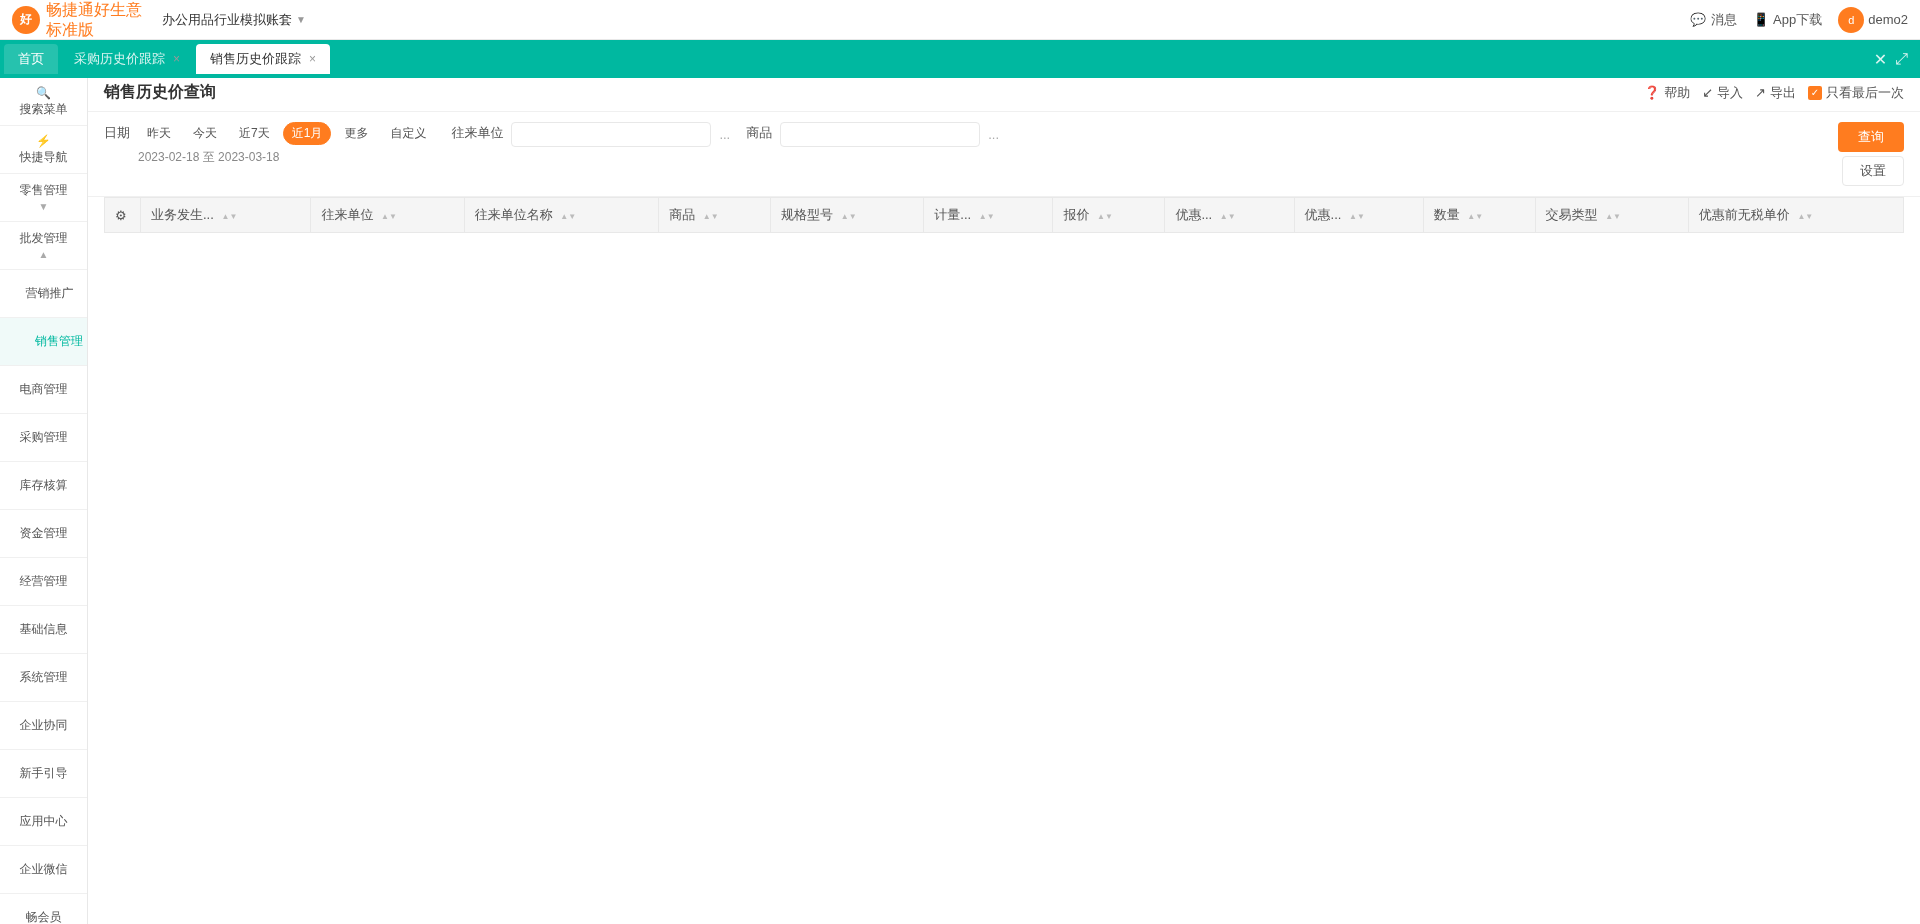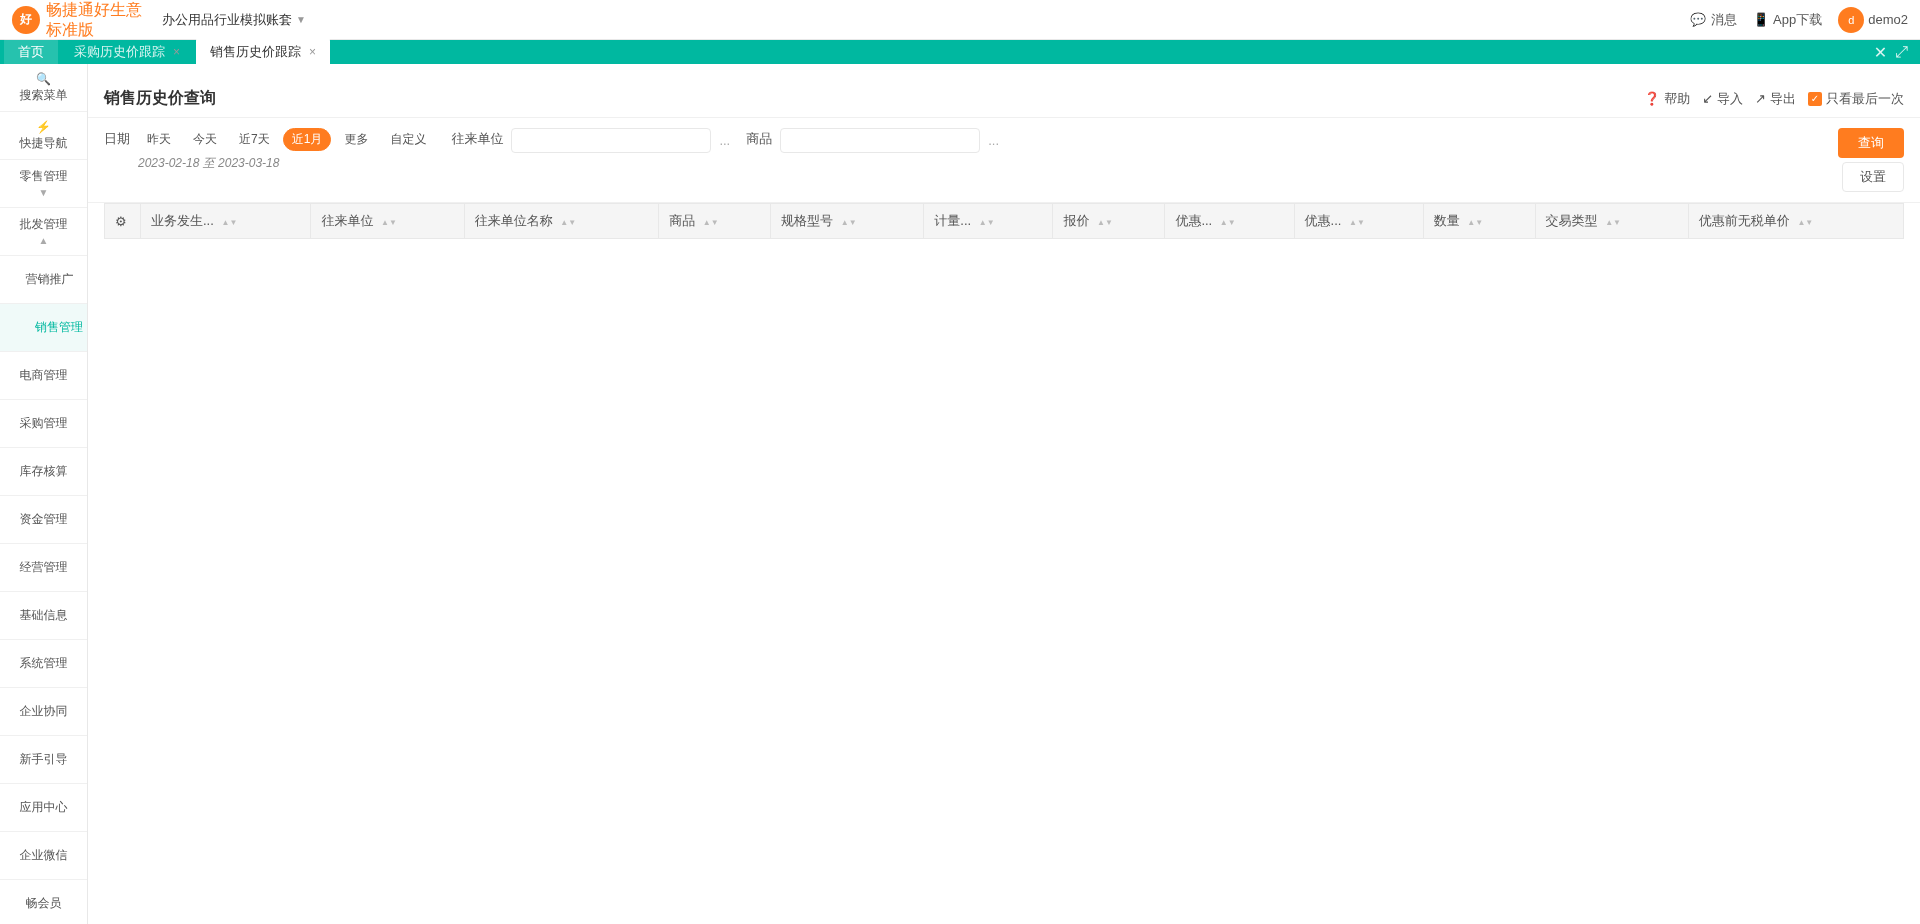--- a/index.html
+++ b/index.html
@@ -16,21 +16,21 @@
     .logo-circle { width: 28px; height: 28px; background: #ff7c1f; border-radius: 50%; display: flex; align-items: center; justify-content: center; color: #fff; font-size: 12px; font-weight: bold; }
     .logo-text { font-size: 16px; color: #ff7c1f; line-height: 1.2; }
     .app-selector { display: flex; align-items: center; gap: 4px; font-size: 13px; color: #333; margin-left: 12px; cursor: pointer; }
     .app-selector-arrow { color: #999; font-size: 10px; }
     .top-bar-right { display: flex; align-items: center; gap: 16px; font-size: 13px; color: #555; }
     .top-bar-right-item { display: flex; align-items: center; gap: 4px; cursor: pointer; }
     .avatar { width: 26px; height: 26px; border-radius: 50%; background: #ff7c1f; display: flex; align-items: center; justify-content: center; color: #fff; font-size: 11px; }
 
     
     .tab-bar {
-      display: flex; align-items: center; background: #00b8a0; height: 24px; flex-shrink: 0;
+      display: flex; align-items: center; background: #00b8a0; height: 38px; flex-shrink: 0;
       padding: 0 4px; gap: 2px;
     }
     .tab {
       display: flex; align-items: center; gap: 6px; padding: 0 14px; height: 30px;
       border-radius: 4px 4px 0 0; cursor: pointer; font-size: 13px; color: rgba(255,255,255,0.85);
       background: transparent; white-space: nowrap;
     }
     .tab.home { background: rgba(255,255,255,0.15); color: #fff; }
     .tab.active { background: #fff; color: #333; }
     .tab-close { font-size: 12px; color: #999; cursor: pointer; margin-left: 2px; }
@@ -53,21 +53,21 @@
     .sidebar-item.active { color: #00b8a0; background: #f0faf9; }
     .sidebar-item .arrow { font-size: 10px; color: #aaa; }
     .sidebar-section-label { font-size: 12px; text-align: center; line-height: 1.3; }
 
     
     .content { flex: 1; overflow: auto; background: #fff; display: flex; flex-direction: column; }
 
     
     .page-header {
       display: flex; align-items: center; justify-content: space-between;
-      padding: 24px 16px 8px; border-bottom: 1px solid #f0f0f0; flex-shrink: 0;
+      padding: 4px 16px 8px; border-bottom: 1px solid #f0f0f0; flex-shrink: 0;
     }
     .page-title { font-size: 16px; font-weight: bold; color: #333; }
     .page-header-actions { display: flex; align-items: center; gap: 12px; font-size: 13px; color: #555; }
     .page-header-actions span { display: flex; align-items: center; gap: 4px; cursor: pointer; }
     .checkbox-label { display: flex; align-items: center; gap: 4px; cursor: pointer; }
     .checkbox-checked { width: 14px; height: 14px; background: #ff7c1f; border-radius: 2px; display: flex; align-items: center; justify-content: center; }
     .checkbox-checked::after { content: "✓"; color: #fff; font-size: 10px; }
 
     
     .filter-area {
@@ -76,21 +76,21 @@
     }
     .filter-group { display: flex; align-items: flex-start; gap: 8px; }
     .filter-label { font-size: 13px; color: #555; white-space: nowrap; padding-top: 2px; }
     .date-options { display: flex; flex-direction: column; gap: 4px; }
     .date-buttons { display: flex; align-items: center; gap: 4px; }
     .date-btn {
       padding: 2px 8px; border-radius: 12px; font-size: 12px; cursor: pointer;
       border: 1px solid transparent; background: transparent; color: #555;
     }
     .date-btn.active { background: #ff7c1f; color: #fff; border-color: #ff7c1f; }
-    .date-range-text { font-size: 12px; color: #888; font-style: italic; }
+    .date-range-text { font-size: 12px; color: #888; }
     .filter-input-group { display: flex; align-items: center; gap: 8px; }
     .filter-input {
       border: 1px solid #e8e8e8; border-radius: 4px; padding: 4px 8px;
       font-size: 13px; outline: none; min-width: 180px; color: #333;
     }
     .filter-ellipsis { color: #aaa; font-size: 13px; cursor: pointer; }
     .query-btn {
       background: #ff7c1f; color: #fff; border: none; border-radius: 4px;
       padding: 6px 20px; font-size: 13px; cursor: pointer; white-space: nowrap;
     }

